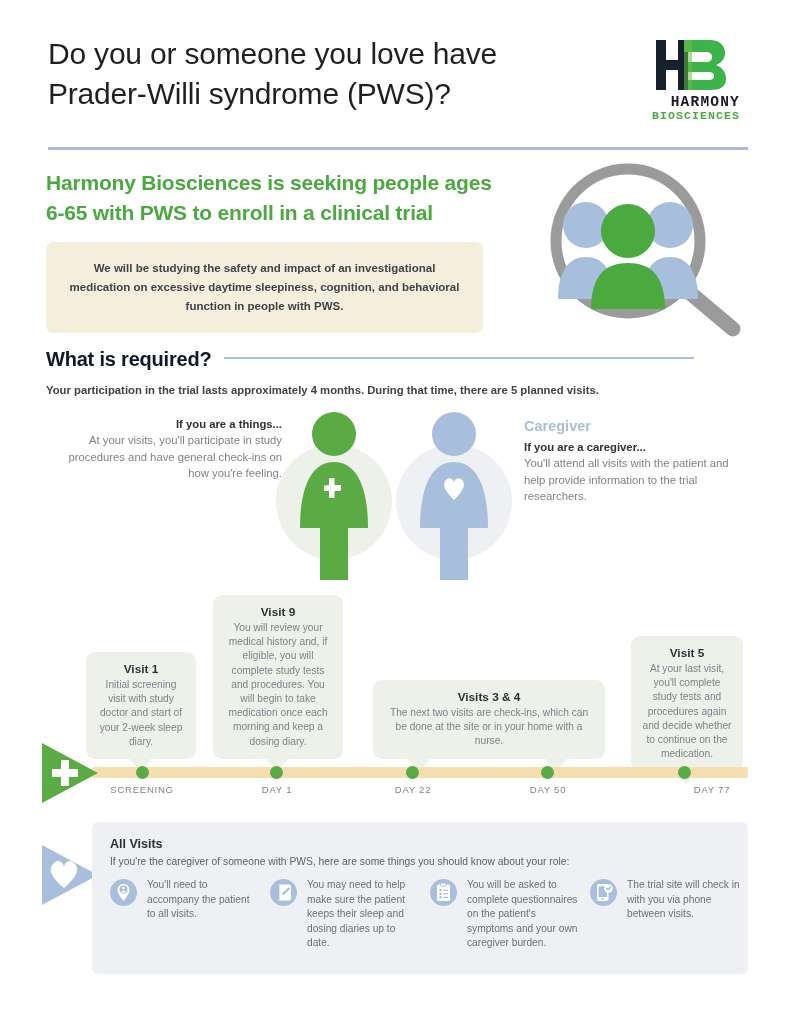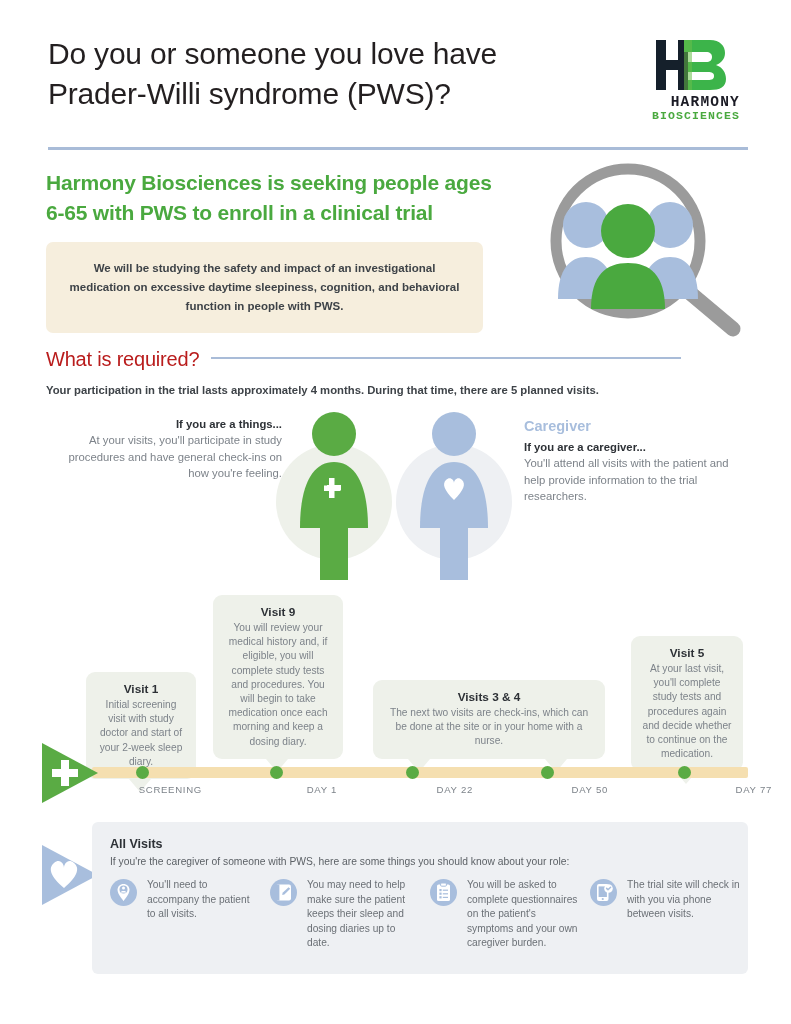--- a/index.html
+++ b/index.html
@@ -59,21 +59,21 @@
     margin:0;font-size:11.5px;line-height:19px;font-weight:bold;color:#3e4348;
     text-align:center;
   }
   
   .magnifier{position:absolute;left:528px;top:163px;width:240px;height:180px;}
   
   .req{
     position:absolute;left:46px;top:348px;width:702px;
   }
   .req h2{
-    margin:0;display:inline-block;font-size:20px;font-weight:normal;color:#b91c1c;
+    margin:0;display:inline-block;font-size:20px;font-weight:bold;color:#0f172a;
     letter-spacing:-0.2px;vertical-align:middle;
   }
   .req-rule{
     display:inline-block;vertical-align:middle;height:2px;background:#a9bcd8;
     width:470px;margin-left:12px;margin-bottom:4px;
   }
   .req-sub{
     margin-top:11px;font-size:11.3px;line-height:16px;color:#3e4348;font-weight:bold;
   }
   
@@ -102,21 +102,21 @@
     position:absolute;left:92px;top:181px;width:656px;height:11px;
     background:#f5dfb0;border-radius:2px;
   }
   .tl-arrow{position:absolute;left:40px;top:155px;width:62px;height:64px;}
   .tl-dot{
     position:absolute;width:13px;height:13px;border-radius:50%;
     background:#5aab44;top:180px;
   }
   .tl-label{
     position:absolute;top:198px;font-size:9.6px;letter-spacing:0.7px;
-    color:#7d838a;text-align:right;width:120px;
+    color:#7d838a;text-align:center;width:120px;
   }
   .card{
     position:absolute;background:#eef1ea;border-radius:9px;
     box-sizing:border-box;padding:9px 10px 10px 10px;
     text-align:center;
   }
   .card .ct{
     font-size:11.8px;font-weight:bold;color:#2d3136;line-height:16px;
     margin-bottom:1px;
   }
@@ -243,21 +243,21 @@
 
     <div class="persona-right">
       <div class="persona-title blue">Caregiver</div>
       <div class="persona-lead">If you are a caregiver...</div>
       <div class="persona-body">You'll attend all visits with the patient and help provide information to the trial researchers.</div>
     </div>
   </div>
 
   <div class="timeline">
 
-    <div class="card" style="left:86px;top:66px;width:110px;margin-top:20px;">
+    <div class="card" style="left:86px;top:66px;width:110px;">
       <div class="ct">Visit 1</div>
       <div class="cb">Initial screening visit with study doctor and start of your 2-week sleep diary.</div>
       <div class="tail" style="left:43px;bottom:-13px;"></div>
     </div>
 
     <div class="card" style="left:213px;top:9px;width:130px;">
       <div class="ct">Visit 9</div>
       <div class="cb">You will review your medical history and, if eligible, you will complete study tests and procedures. You will begin to take medication once each morning and keep a dosing diary.</div>
       <div class="tail" style="left:53px;bottom:-13px;"></div>
     </div>

